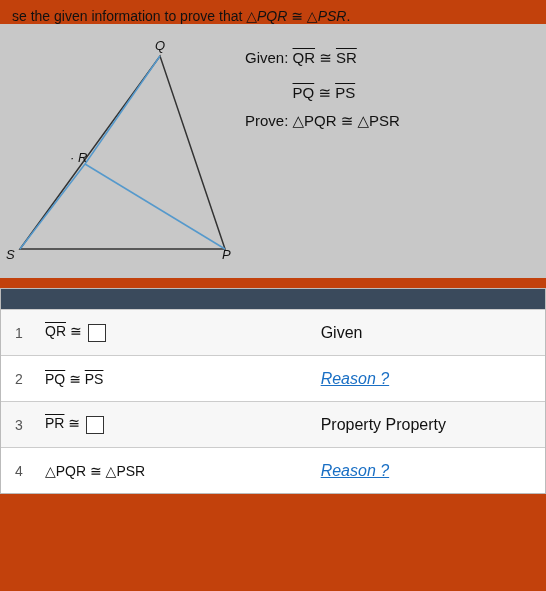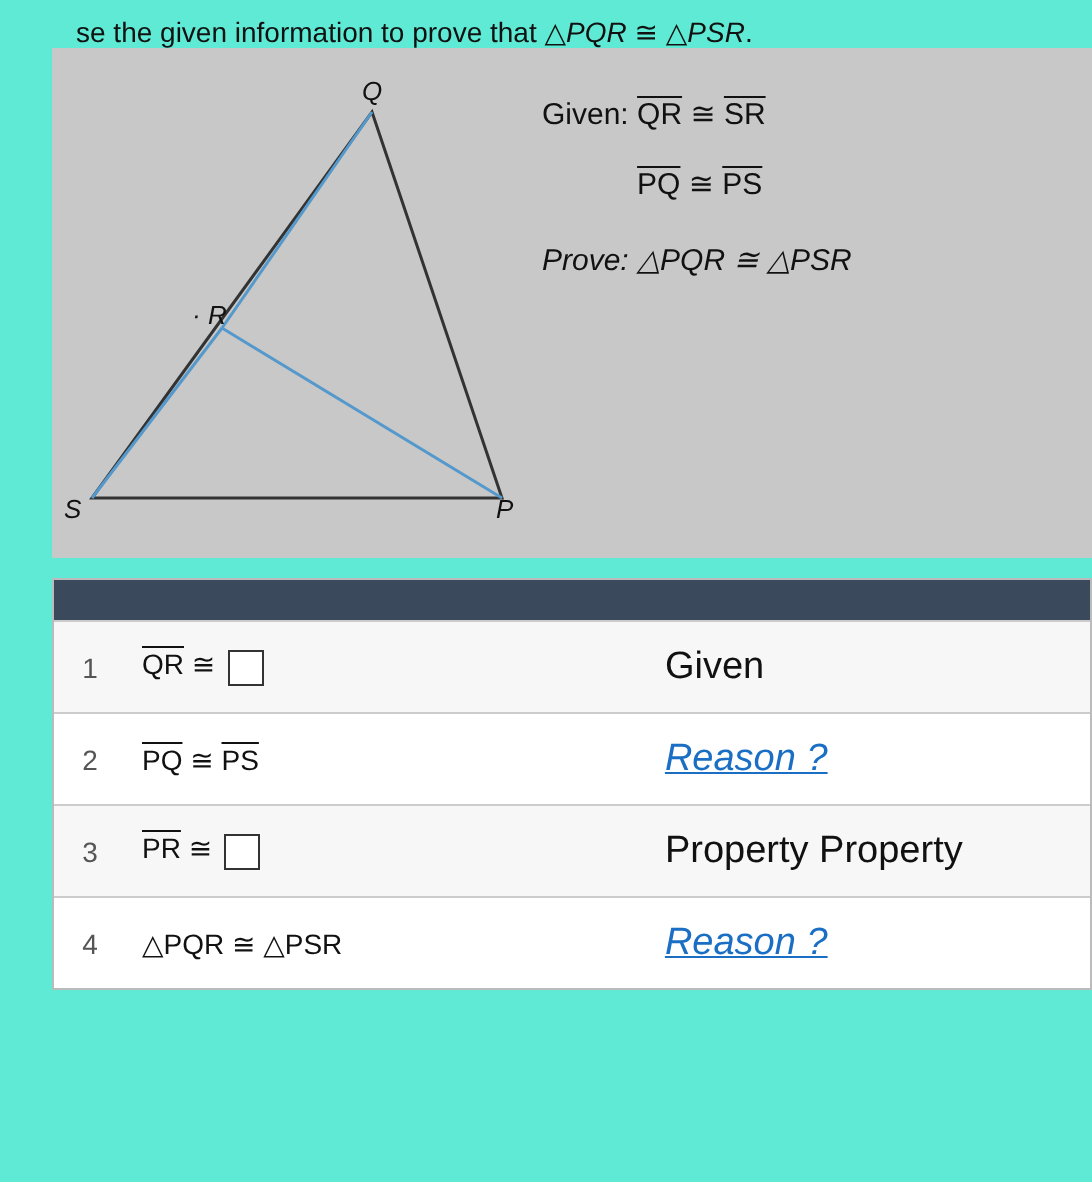--- a/index.html
+++ b/index.html
@@ -8,23 +8,22 @@
       font-family: Arial, sans-serif;
       background: #d0d0d0;
       width: 546px;
       min-height: 591px;
       overflow: hidden;
     }
 
     .page {
       width: 546px;
       min-height: 591px;
-      background: #5eead4;
+      background: #c2410c;
       position: relative;
-      padding-left: 26px;
     }
 
     
     .top-section {
       display: flex;
       flex-direction: row;
       padding: 10px 0 10px 0;
       background: #c8c8c8;
     }
 
@@ -106,21 +105,21 @@
     .row-statement {
       flex: 1.2;
       padding: 8px 8px;
       font-size: 14px;
       color: #111;
     }
 
     .row-reason {
       flex: 1;
       padding: 8px 8px;
-      font-size: 19px;
+      font-size: 16px;
       color: #111;
     }
 
     .reason-link {
       color: #1a6fc4;
       text-decoration: underline;
       font-style: italic;
       cursor: pointer;
     }
 
@@ -177,21 +176,21 @@
         <span class="overline">QR</span>
         <span> ≅ </span>
         <span class="overline">SR</span>
       </div>
       <div style="margin-top:6px;">
         <span style="opacity:0">Given: </span>
         <span class="overline">PQ</span>
         <span> ≅ </span>
         <span class="overline">PS</span>
       </div>
-      <div style="margin-top:10px;font-style:italic;">
+      <div style="">
         <span>Prove: △PQR ≅ △PSR</span>
       </div>
     </div>
 
   </div>
 
   <div class="table-section">
 
     <div class="table-header">
       <div class="col-num"></div>

